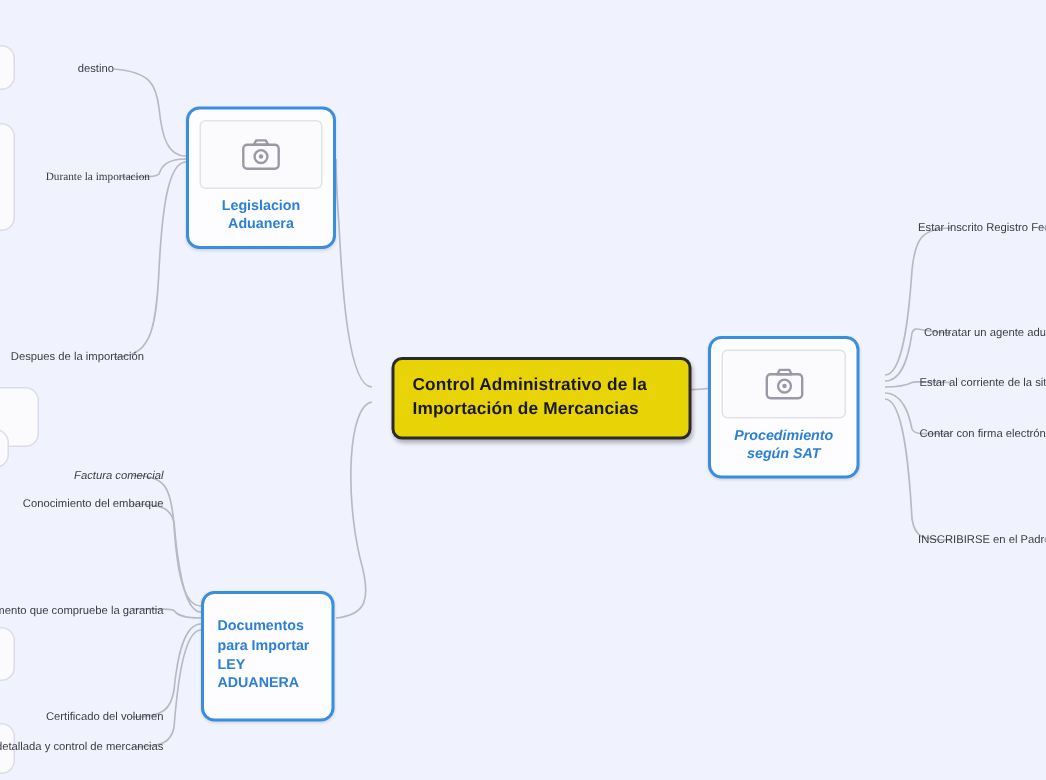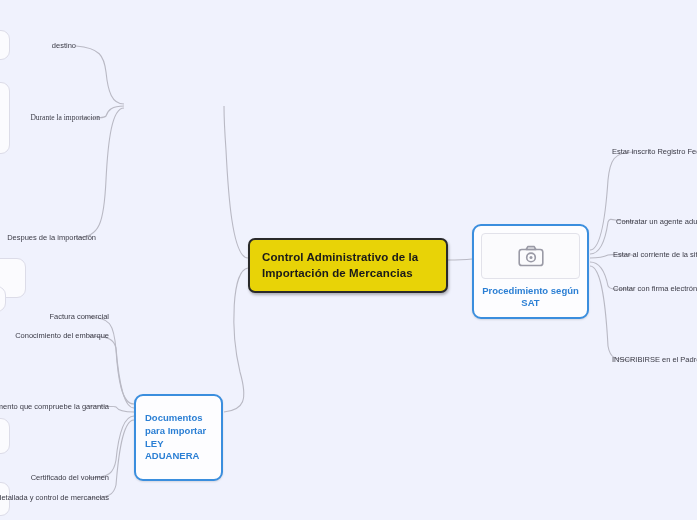--- a/index.html
+++ b/index.html
@@ -31,20 +31,21 @@
     box-sizing: border-box;
   }
 
   
   .root-node {
     background: #e8d307;
     border: 2px solid #2a2a2a;
     border-radius: 7px;
     padding: 10px 12px;
     box-shadow: 1px 2px 3px rgba(0,0,0,0.28);
+    margin-left: 13px;
   }
   .root-node .root-label {
     font-size: 11.5px;
     font-weight: bold;
     color: #1a1a1a;
     line-height: 1.35;
     letter-spacing: 0.1px;
   }
 
   
@@ -153,42 +154,53 @@
   <div class="card" style="left:-52px; top:82px; width:62px; height:72px;"></div>
   <div class="card" style="left:-40px; top:258px; width:66px; height:40px;"></div>
   <div class="card" style="left:-52px; top:286px; width:58px; height:26px;"></div>
   <div class="card" style="left:-46px; top:418px; width:56px; height:36px;"></div>
   <div class="card" style="left:-50px; top:482px; width:60px; height:34px;"></div>
 
   <div class="node root-node" style="left:248px; top:238px; width:200px;">
     <div class="root-label">Control Administrativo de la Importación de Mercancias</div>
   </div>
 
-
-  <div class="node img-node" style="left:472px; top:224px; width:117px;">
+  <div class="node img-node" style="left:124px; top:71px; width:100px;">
+    <div class="thumb" style="height:46px;">
+      <svg class="cam" width="26" height="22" viewBox="0 0 26 22">
+        <rect x="1.2" y="4.5" width="23.6" height="16" rx="2.6" fill="none" stroke="#9a9aa6" stroke-width="1.6"></rect>
+        <path d="M8.2 4.5 L9.8 1.6 L16.2 1.6 L17.8 4.5 Z" fill="none" stroke="#9a9aa6" stroke-width="1.6" stroke-linejoin="round"></path>
+        <circle cx="13" cy="12.4" r="4.3" fill="none" stroke="#9a9aa6" stroke-width="1.6"></circle>
+        <circle cx="13" cy="12.4" r="1.5" fill="#9a9aa6"></circle>
+      </svg>
+    </div>
+    <div class="caption">Legislacion Aduanera</div>
+  </div>
+
+  <div class="node img-node" style="left:472px; top:224px; width:101px;font-style:italic;">
     <div class="thumb" style="height:46px;">
       <svg class="cam" width="26" height="22" viewBox="0 0 26 22">
         <rect x="1.2" y="4.5" width="23.6" height="16" rx="2.6" fill="none" stroke="#9a9aa6" stroke-width="1.6"></rect>
         <path d="M8.2 4.5 L9.8 1.6 L16.2 1.6 L17.8 4.5 Z" fill="none" stroke="#9a9aa6" stroke-width="1.6" stroke-linejoin="round"></path>
         <circle cx="13" cy="12.4" r="4.3" fill="none" stroke="#9a9aa6" stroke-width="1.6"></circle>
         <circle cx="13" cy="12.4" r="1.5" fill="#9a9aa6"></circle>
       </svg>
     </div>
     <div class="caption">Procedimiento según SAT</div>
   </div>
 
   <div class="node text-node" style="left:134px; top:394px; width:89px;">
     <div class="caption">Documentos para Importar LEY ADUANERA</div>
   </div>
 
   <div class="leaf left" style="left:-18px; top:42px; width:94px;">destino</div>
   <div class="leaf left" style="left:16px; top:114px; width:84px;font-family:Liberation Serif, serif;">Durante la importacion</div>
   <div class="leaf left" style="left:-2px; top:234px; width:98px;">Despues de la importación</div>
 
-  <div class="leaf left" style="left:6px; top:313px; width:103px;">Factura comercial</div>
+  <div class="leaf left" style="left:6px; top:313px; width:103px;font-style:italic;">Factura comercial</div>
   <div class="leaf left" style="left:-8px; top:332px; width:117px;">Conocimiento del embarque</div>
   <div class="leaf left" style="left:-44px; top:403px; width:153px;">Documento que compruebe la garantia</div>
   <div class="leaf left" style="left:-4px; top:474px; width:113px;">Certificado del volumen</div>
   <div class="leaf left" style="left:-52px; top:494px; width:161px;">ción detallada y control de mercancias</div>
 
   <div class="leaf right" style="left:612px; top:148px;">Estar inscrito Registro Federa</div>
   <div class="leaf right" style="left:616px; top:218px;">Contratar un agente aduanal</div>
   <div class="leaf right" style="left:613px; top:251px;">Estar al corriente de la situac</div>
   <div class="leaf right" style="left:613px; top:285px;">Contar con firma electrónica</div>
   <div class="leaf right" style="left:612px; top:356px;">INSCRIBIRSE en el Padrón de</div>

